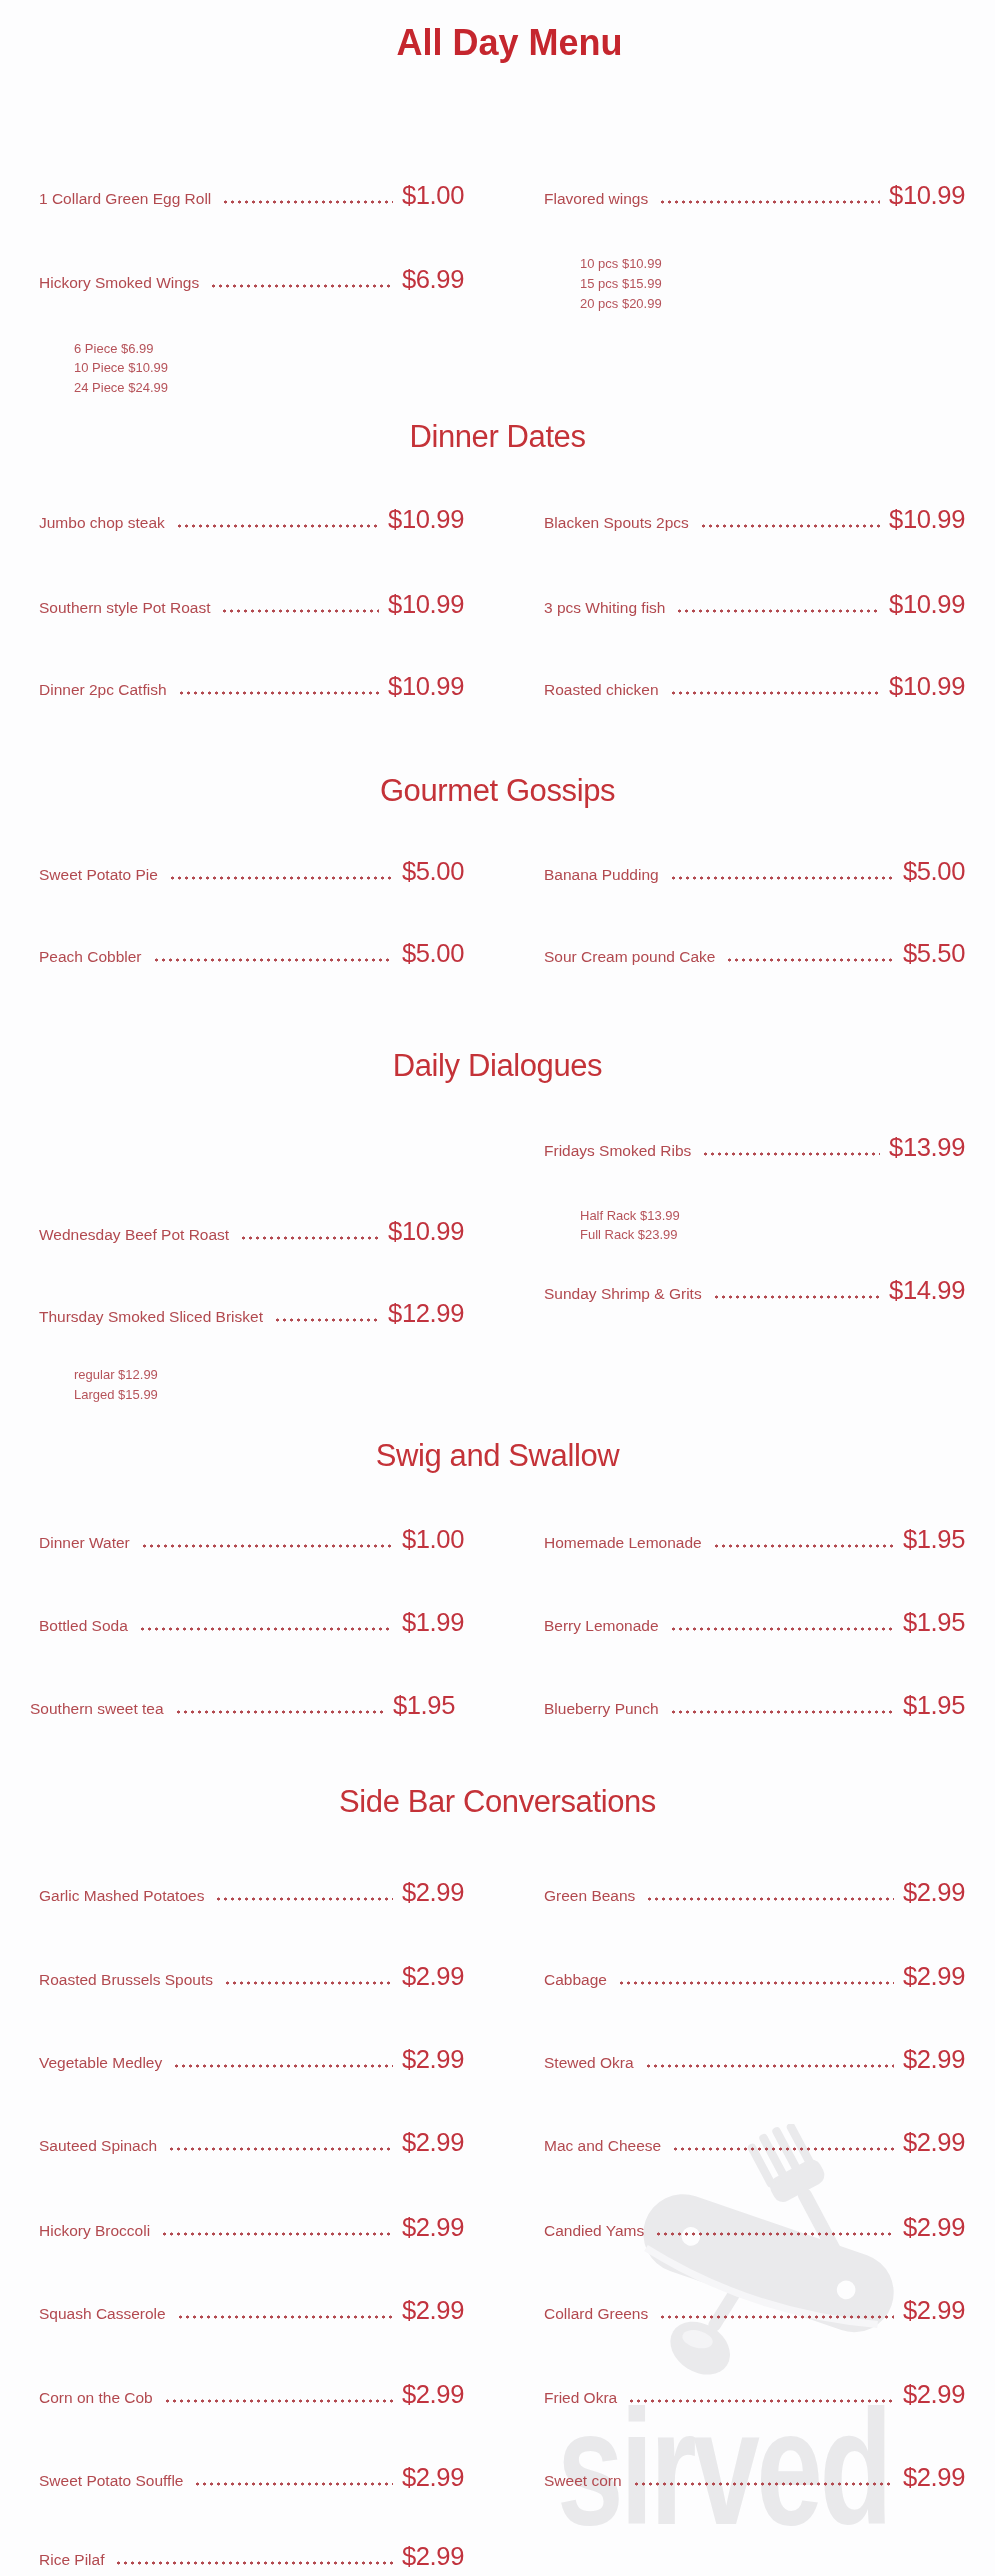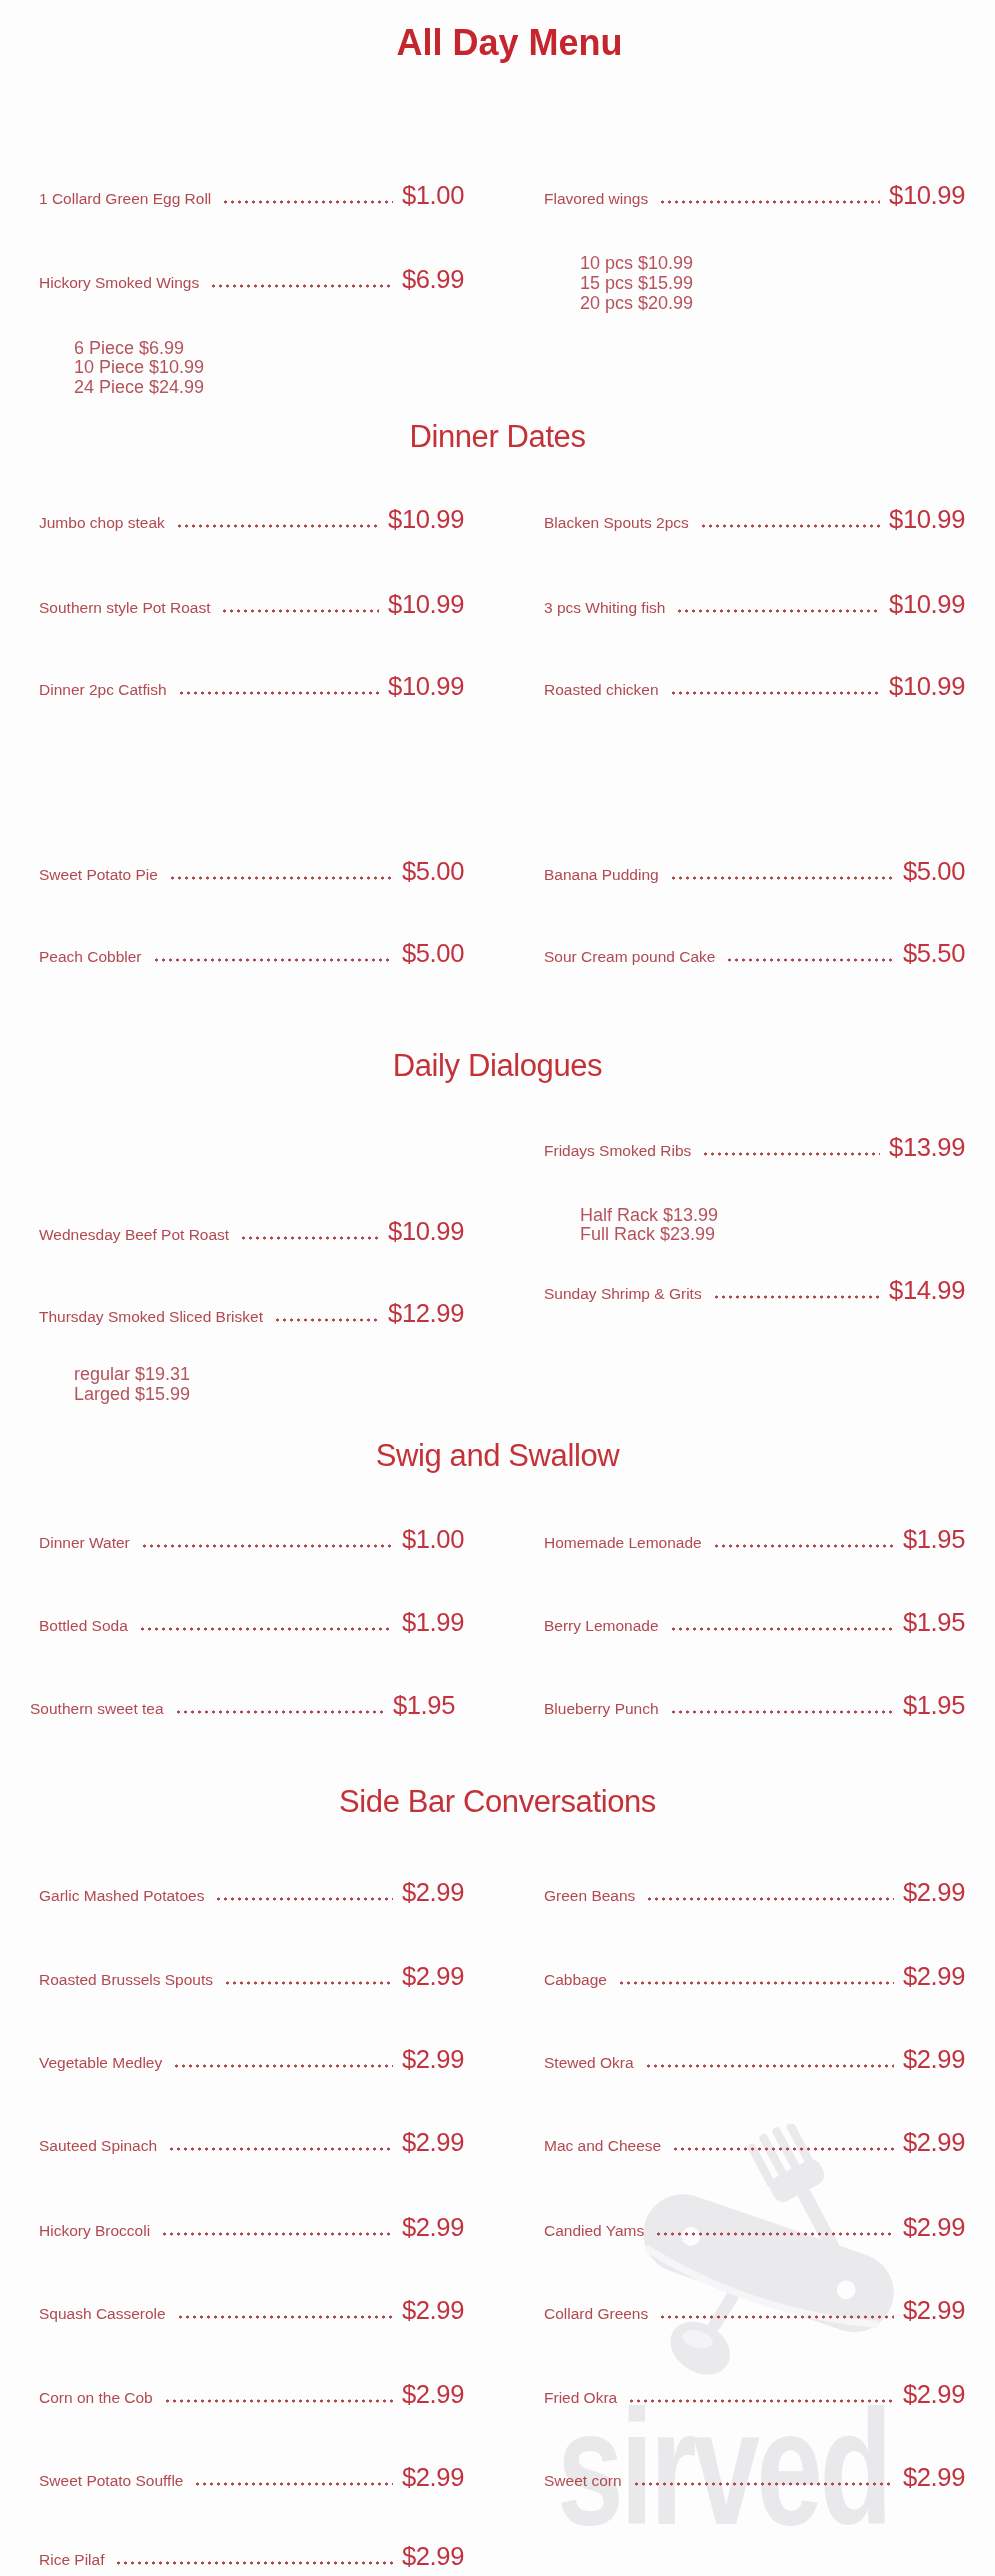--- a/index.html
+++ b/index.html
@@ -36,21 +36,21 @@
     flex:1;height:3.9px;margin:0 9.3px 0 11px;
     background:radial-gradient(circle, var(--c-item) 1.3px, rgba(0,0,0,0) 1.7px);
     background-size:7px 3.9px;background-repeat:repeat-x;background-position:left center;
   }
   .pr{
     font-size:25.6px;color:var(--c-price);
     white-space:nowrap;letter-spacing:-0.4px;
   }
   .opt{
     position:absolute;z-index:2;
-    font-size:18px;line-height:15.5px;color:var(--c-option);
+    font-size:13px;line-height:15.5px;color:var(--c-option);
     white-space:nowrap;
   }
   .wm-icon{position:absolute;left:632px;top:2124px;z-index:0;}
   .wm-text{
     position:absolute;left:557px;top:2386px;z-index:1;
     font-size:164px;line-height:1;font-weight:bold;letter-spacing:-4.7px;
     color:var(--c-watermark-text);
     transform:scaleX(0.73);transform-origin:left top;
     user-select:none;
   }
@@ -143,20 +143,21 @@
       <span class="nm">Dinner 2pc Catfish</span>
       <span class="ld"></span>
       <span class="pr">$10.99</span>
     </div>
     <div class="row" style="top:672px;left:544px;width:421px">
       <span class="nm">Roasted chicken</span>
       <span class="ld"></span>
       <span class="pr">$10.99</span>
     </div>
 
+    <h2 class="heading" style="top:771px">Gourmet Gossips</h2>
 
     <div class="row" style="top:857px;left:39px;width:425px">
       <span class="nm">Sweet Potato Pie</span>
       <span class="ld"></span>
       <span class="pr">$5.00</span>
     </div>
     <div class="row" style="top:857px;left:544px;width:421px">
       <span class="nm">Banana Pudding</span>
       <span class="ld"></span>
       <span class="pr">$5.00</span>
@@ -190,21 +191,21 @@
     <div class="row" style="top:1276px;left:544px;width:421px">
       <span class="nm">Sunday Shrimp &amp; Grits</span>
       <span class="ld"></span>
       <span class="pr">$14.99</span>
     </div>
     <div class="row" style="top:1299px;left:39px;width:425px">
       <span class="nm">Thursday Smoked Sliced Brisket</span>
       <span class="ld"></span>
       <span class="pr">$12.99</span>
     </div>
-    <span class="opt" style="top:1367px;left:74px">regular $19.31</span>
+    <span class="opt" style="top:1367px;left:74px">regular $12.99</span>
     <span class="opt" style="top:1387px;left:74px">Larged $15.99</span>
 
     <h2 class="heading" style="top:1436px">Swig and Swallow</h2>
 
     <div class="row" style="top:1525px;left:39px;width:425px">
       <span class="nm">Dinner Water</span>
       <span class="ld"></span>
       <span class="pr">$1.00</span>
     </div>
     <div class="row" style="top:1525px;left:544px;width:421px">

